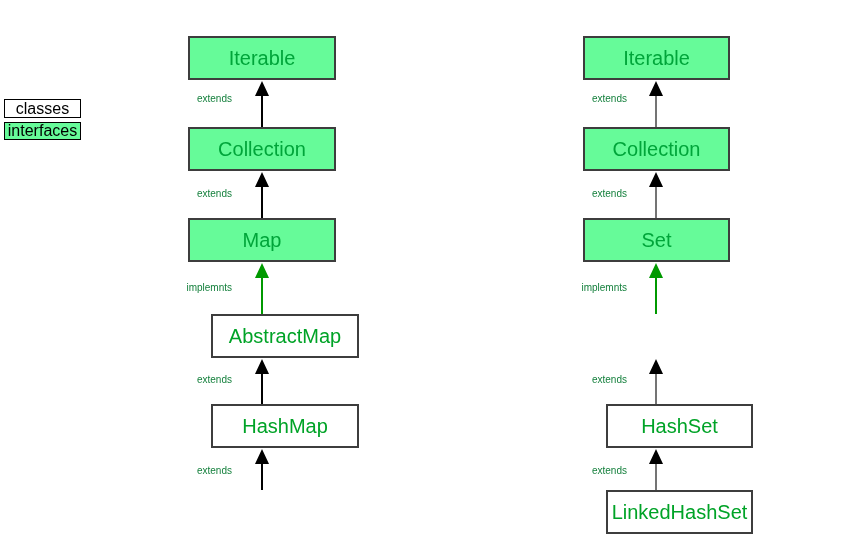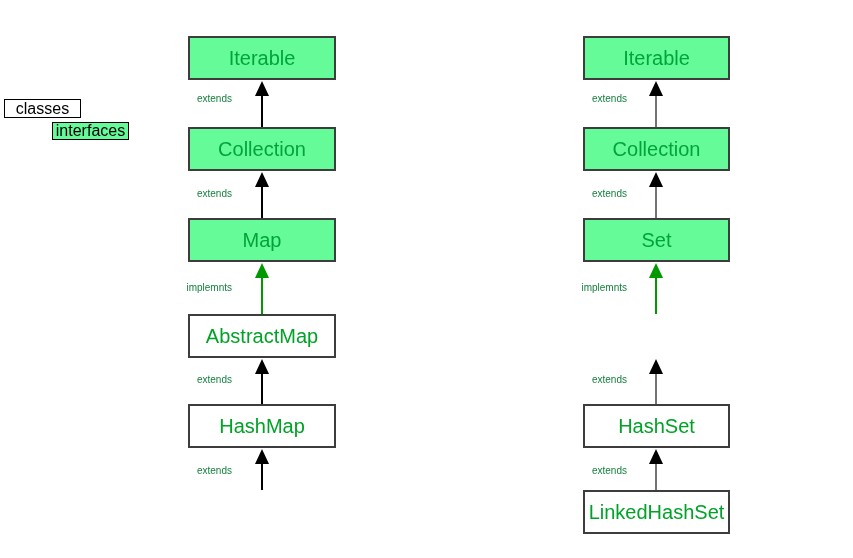--- a/index.html
+++ b/index.html
@@ -8,21 +8,21 @@
     font-family:"Liberation Sans", sans-serif;
   }
   
   .node{
     position:absolute;height:44px;box-sizing:border-box;
     border:2px solid #3d3d3d;
     display:flex;align-items:center;justify-content:center;
     font-size:20px;white-space:nowrap;
   }
   .kind-interface{background:#66fb99;color:#00a53a;}
-  .kind-class{background:#ffffff;color:#00a327;}
+  .kind-class{background:#ffffff;color:#00a327;margin-left:23px;}
   .colL{left:188px;width:148px;}
   .colR{left:583px;width:147px;}
   .r1{top:36px}.r2{top:127px}.r3{top:218px}.r4{top:314px}.r5{top:404px}.r6{top:490px}
   
   .arrow{position:absolute;width:14px;}
   .aL{left:255px}.aR{left:649px}
   .g1{top:81px;height:46px}.g2{top:172px;height:46px}.g3{top:263px;height:51px}
   .g4{top:359px;height:45px}.g5{top:449px;height:41px}
   .arrow .line{position:absolute;left:6px;top:3px;bottom:0;width:2px;background:#000000;}
   .arrow .head{
@@ -37,21 +37,21 @@
   .edge-label{position:absolute;font-size:10px;color:#15803d;line-height:14px;}
   .lblL{right:621px}.lblR{right:226px}
   .t1{top:92px}.t2{top:187px}.t3{top:281px}.t4{top:373px}.t5{top:464px}
   
   .legend-item{
     position:absolute;left:4px;width:77px;box-sizing:border-box;
     border:1px solid #000000;display:flex;align-items:center;justify-content:center;
     font-size:16px;color:#000000;
   }
   .legend-classes{top:99px;height:19px;background:#ffffff;}
-  .legend-interfaces{top:122px;height:18px;background:#66fb99;margin-left:48px;}
+  .legend-interfaces{top:122px;height:18px;background:#66fb99;}
 </style>
 </head>
 <body>
 
 <div id="stage">
 
   <div class="legend-item legend-classes">
     <span>classes</span>
   </div>
   <div class="legend-item legend-interfaces">

